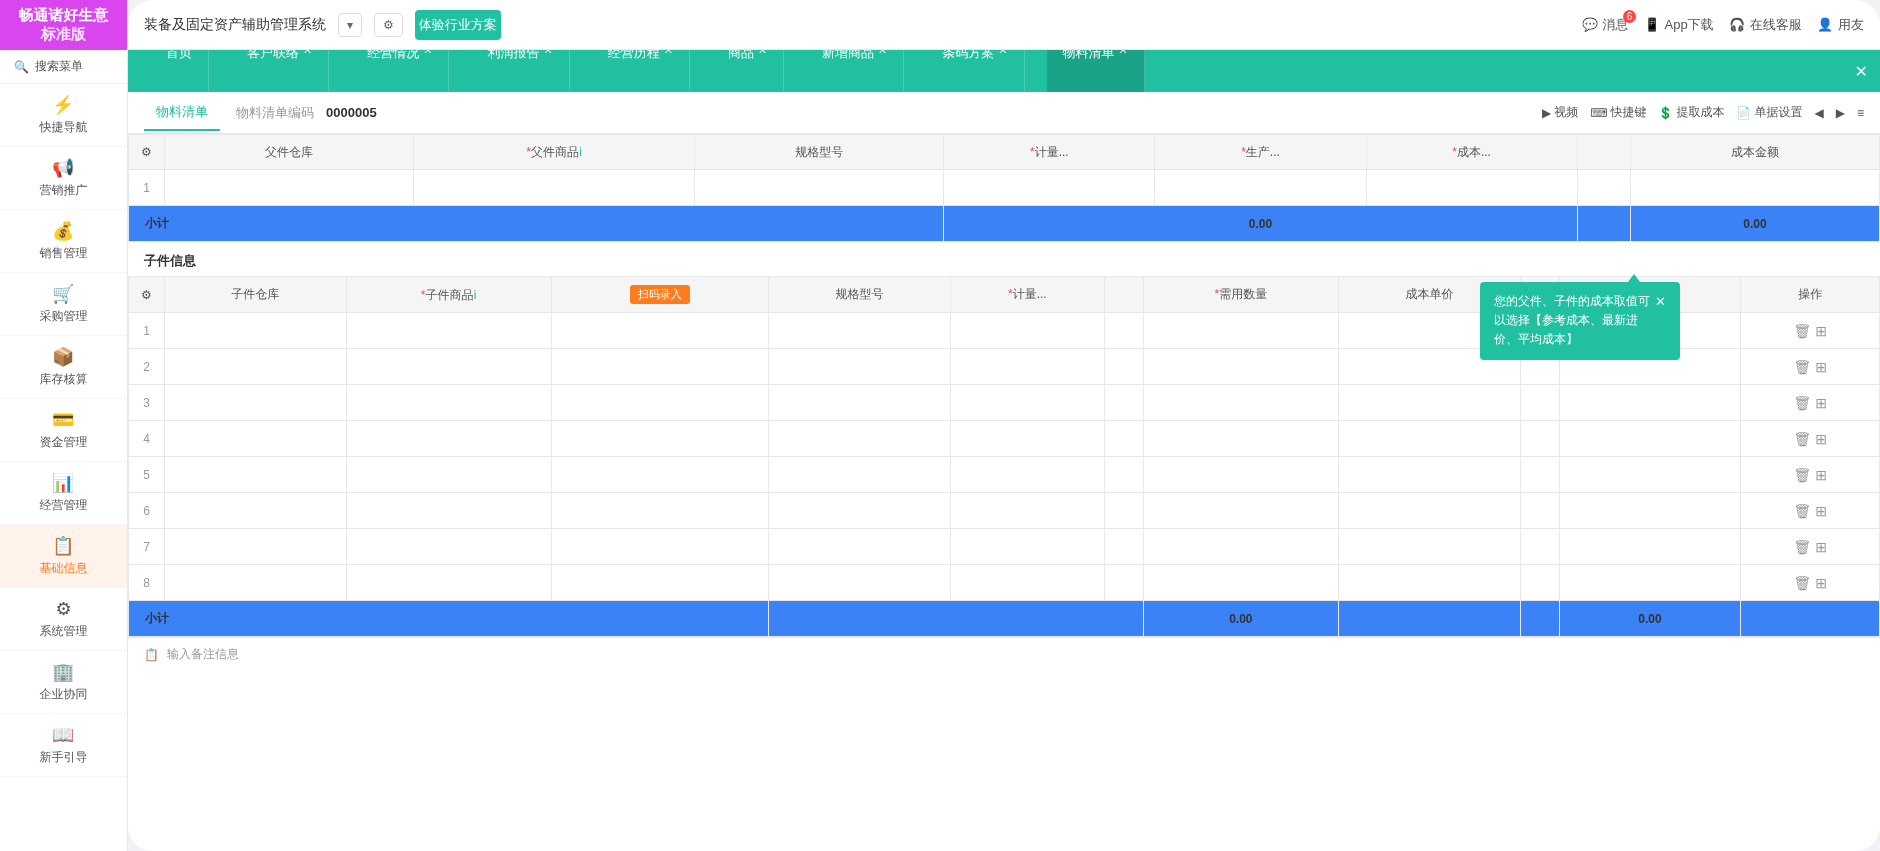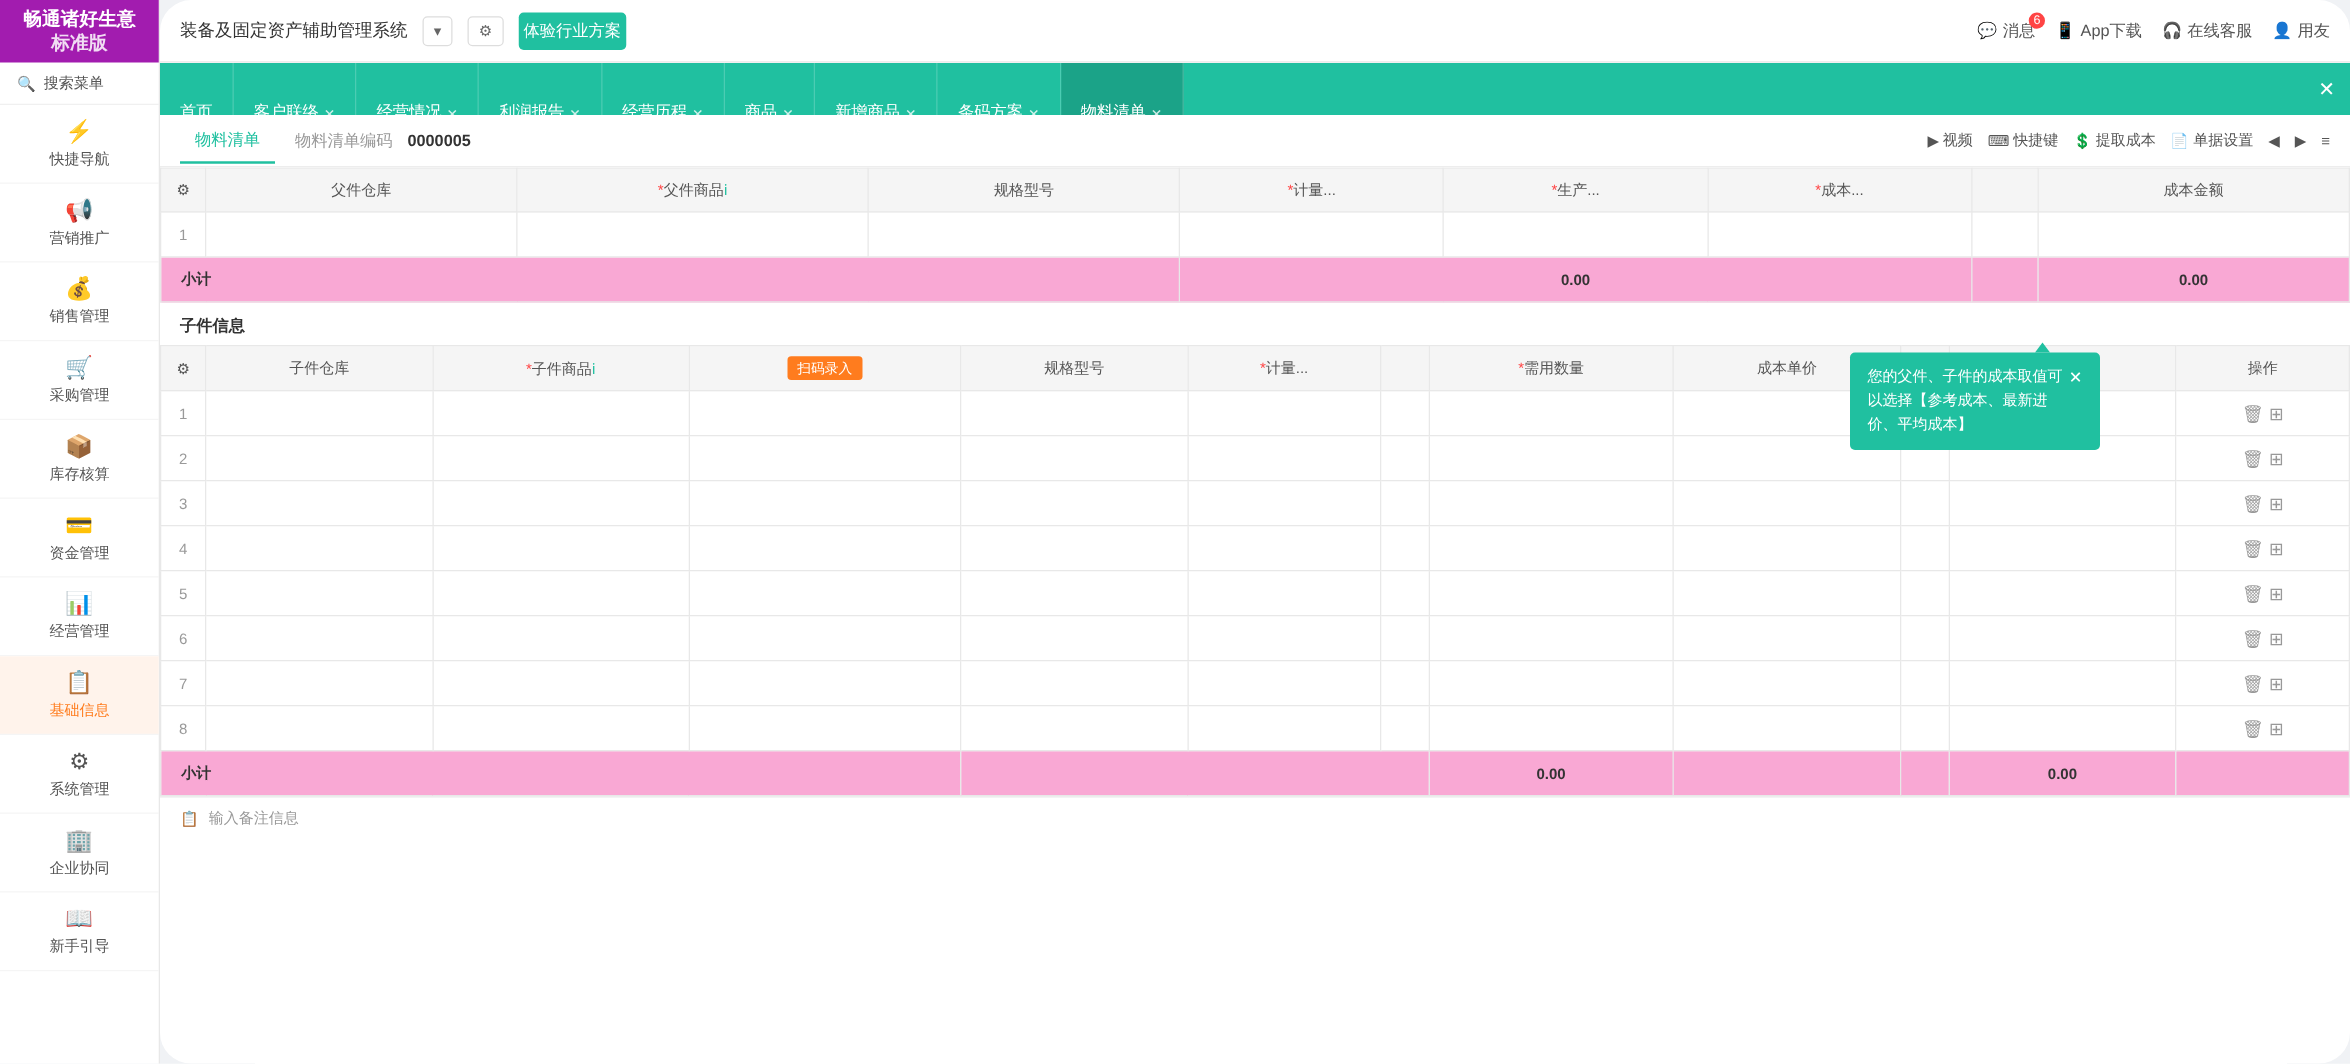--- a/index.html
+++ b/index.html
@@ -8,21 +8,21 @@
     
     .sidebar {
       width: 128px;
       background: #fff;
       display: flex;
       flex-direction: column;
       border-right: 1px solid #e8e8e8;
       flex-shrink: 0;
     }
     .sidebar-logo {
-      background: #a21caf;
+      background: #d946ef;
       height: 50px;
       display: flex;
       align-items: center;
       justify-content: center;
       color: #fff;
       font-size: 14px;
       font-weight: bold;
       flex-direction: column;
       padding: 4px;
     }
@@ -128,29 +128,30 @@
     .nav-tabs {
       background: #20c0a0;
       display: flex;
       align-items: center;
       height: 42px;
       flex-shrink: 0;
       overflow-x: auto;
     }
     .nav-tab {
       display: flex;
-      align-items: flex-end;
+      align-items: flex-start;
       padding: 0 16px;
       height: 54px;
       color: #fff;
       cursor: pointer;
       font-size: 13px;
       white-space: nowrap;
       gap: 4px;
       border-right: 1px solid rgba(255,255,255,0.2);
+      margin-left: 22px;
     }
     .nav-tab.active { background: rgba(0,0,0,0.15); }
     .nav-tab .close-x { font-size: 11px; opacity: 0.8; }
 
     
     .sub-header {
       background: #fff;
       height: 42px;
       display: flex;
       align-items: center;
@@ -216,21 +217,21 @@
       white-space: nowrap;
     }
     .data-table td {
       border: 1px solid #e8e8e8;
       padding: 4px 6px;
       text-align: center;
       height: 36px;
       color: #333;
     }
     .data-table .subtotal-row td {
-      background: #f9a8d4;
+      background: #3b82f6;
       font-weight: bold;
       color: #333;
     }
     .data-table .row-num {
       color: #999;
       width: 30px;
     }
     .col-settings { width: 36px; }
     .scan-btn {
       background: #ff7c1e;

